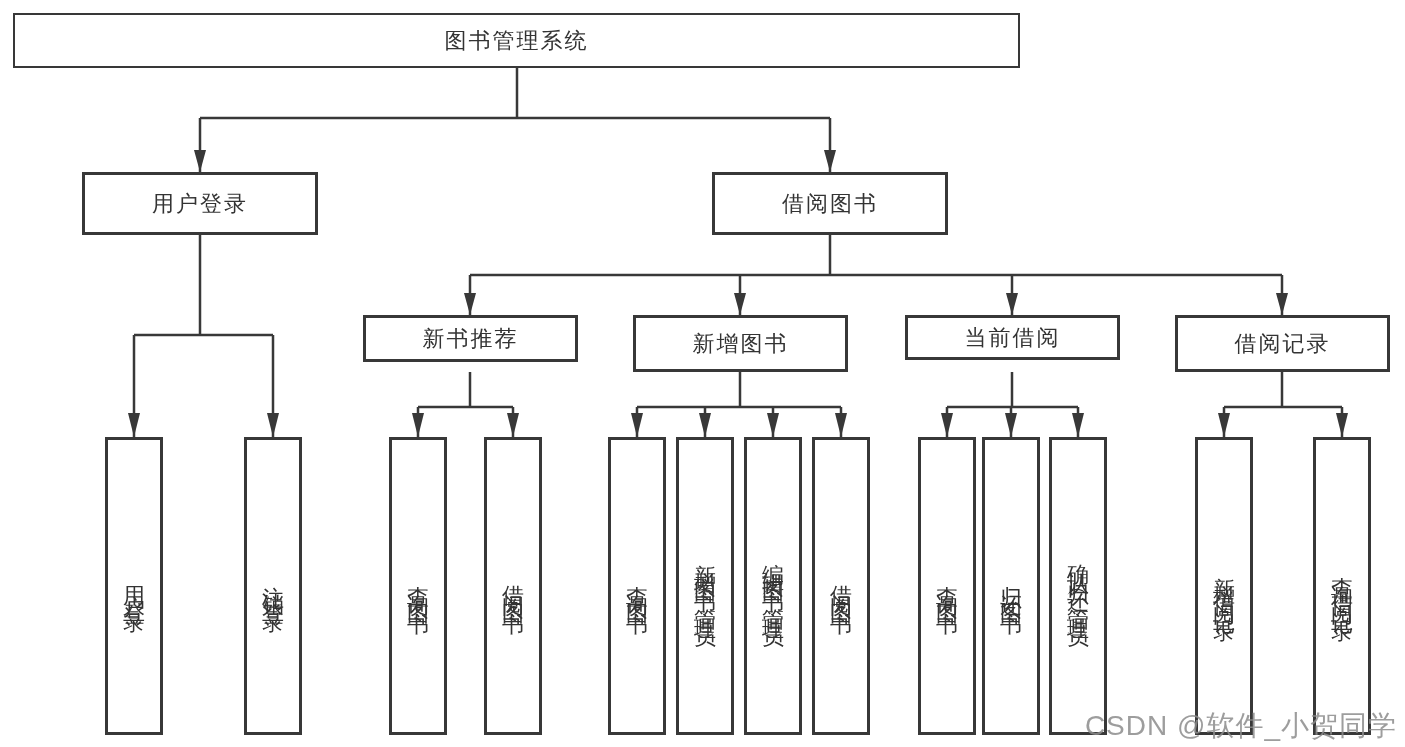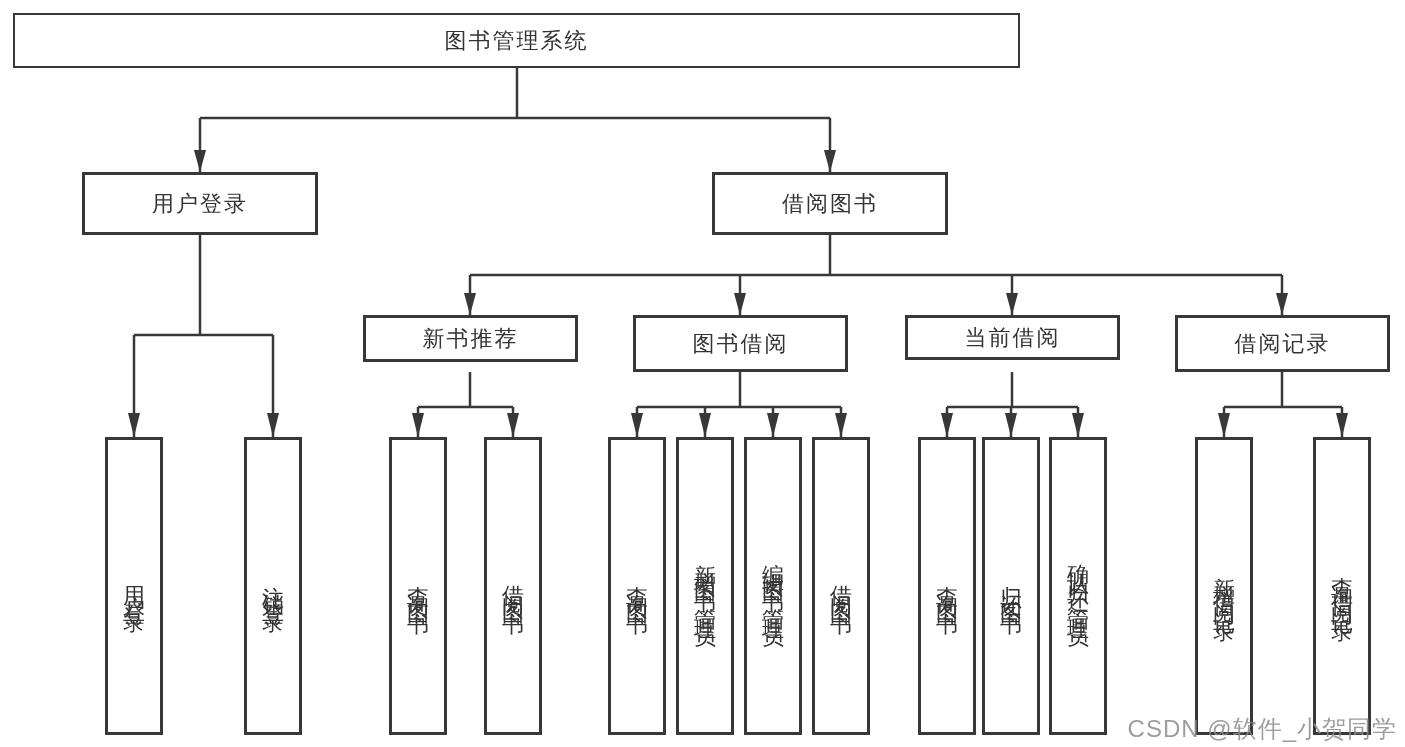--- a/index.html
+++ b/index.html
@@ -61,21 +61,21 @@
   #node-bb-borrow   { left: 812px;  }
   #node-cb-query    { left: 918px;  }
   #node-cb-return   { left: 982px;  }
   #node-cb-confirm  { left: 1049px; }
   #node-br-add      { left: 1195px; }
   #node-br-query    { left: 1313px; }
   .watermark {
     position: absolute;
     right: 8px;
     bottom: 2px;
-    font-size: 24px;
+    font-size: 28px;
     color: rgba(140, 140, 140, 0.85);
     letter-spacing: 1px;
     z-index: 3;
     white-space: nowrap;
   }
 </style>
 </head>
 <body>
 
 <div class="canvas">
@@ -122,21 +122,21 @@
       <polygon points="1336,413 1348,413 1342,437"></polygon>
     </g>
   </svg>
 
   <div class="box box-h" id="node-root">图书管理系统</div>
 
   <div class="box box-h" id="node-user-login-grp">用户登录</div>
   <div class="box box-h" id="node-book-mgmt">借阅图书</div>
 
   <div class="box box-h" id="node-new-book-rec">新书推荐</div>
-  <div class="box box-h" id="node-book-borrow">图书借阅</div>
+  <div class="box box-h" id="node-book-borrow">新增图书</div>
   <div class="box box-h" id="node-current-borrow">当前借阅</div>
   <div class="box box-h" id="node-borrow-records">借阅记录</div>
 
   <div class="box box-v" id="node-user-login">用户登录</div>
   <div class="box box-v" id="node-logout">注销登录</div>
   <div class="box box-v" id="node-nb-query">查询图书</div>
   <div class="box box-v" id="node-nb-borrow">借阅图书</div>
   <div class="box box-v" id="node-bb-query">查询图书</div>
   <div class="box box-v" id="node-bb-add">新增图书（管理员）</div>
   <div class="box box-v" id="node-bb-edit">编辑图书（管理员）</div>

